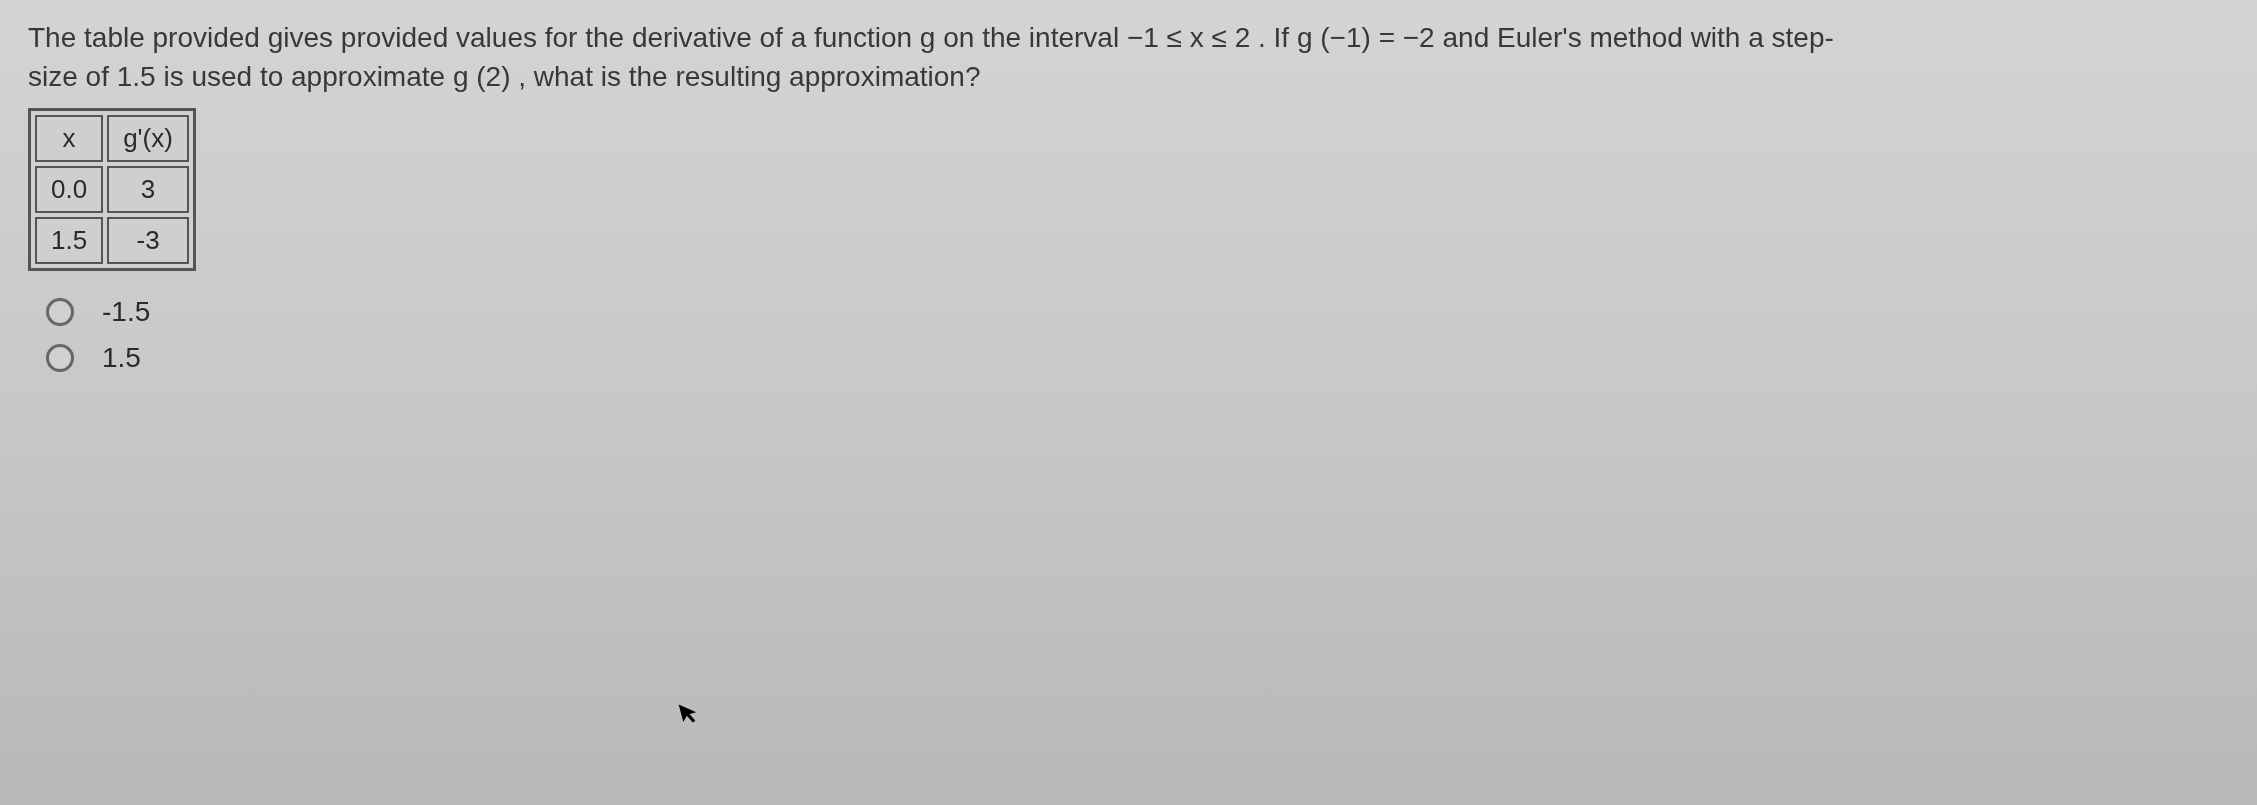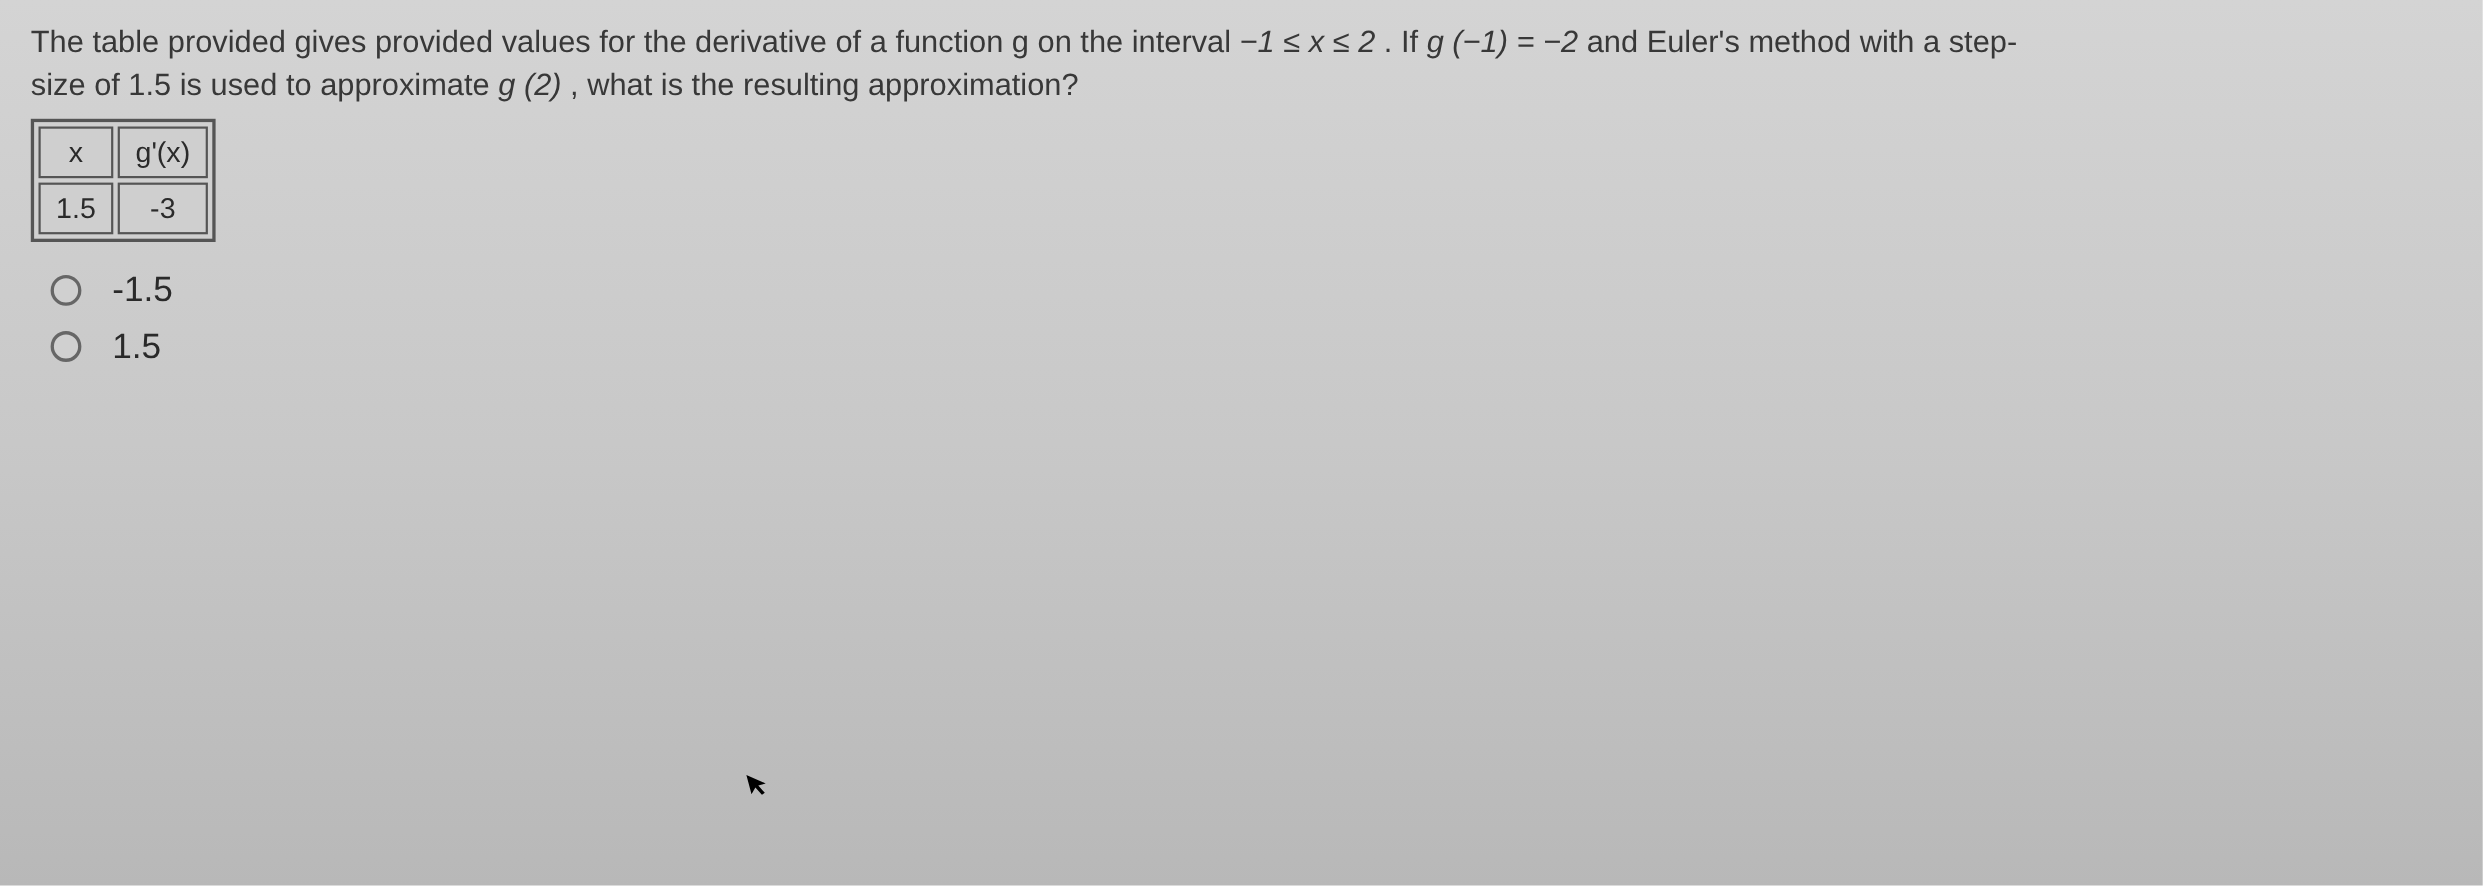--- a/index.html
+++ b/index.html
@@ -55,33 +55,32 @@
     .radio {
       width: 28px;
       height: 28px;
       border: 3px solid #666;
       border-radius: 50%;
       margin-right: 28px;
       flex-shrink: 0;
       background: #d0d0d0;
     }
     .option-label {
-      font-size: 32px;
+      font-size: 28px;
       color: #2a2a2a;
     }
     .cursor {
       position: absolute;
       left: 680px;
       top: 700px;
       font-size: 24px;
       color: #000;
       transform: rotate(-15deg);
     }
     .inline-math {
-      font-style: italic;
     }
   </style>
 </head>
 <body>
 
 
 
 <div class="question-text">
   <span>The table provided gives provided values for the derivative of a function g on the interval </span>
   <span class="inline-math">−1 ≤ x ≤ 2</span>
@@ -93,20 +92,24 @@
   <span class="inline-math">g (2)</span>
   <span>, what is the resulting approximation?</span>
 </div>
 
 <div class="table-wrapper">
   <table>
     <tbody>
         <tr>
       <th>x</th>
       <th>g'(x)</th>
+    </tr>
+    <tr>
+      <td>0.0</td>
+      <td>3</td>
     </tr>
     <tr>
       <td>1.5</td>
       <td>-3</td>
     </tr>
   </tbody>
     </table>
 </div>
 
 <div class="options">

